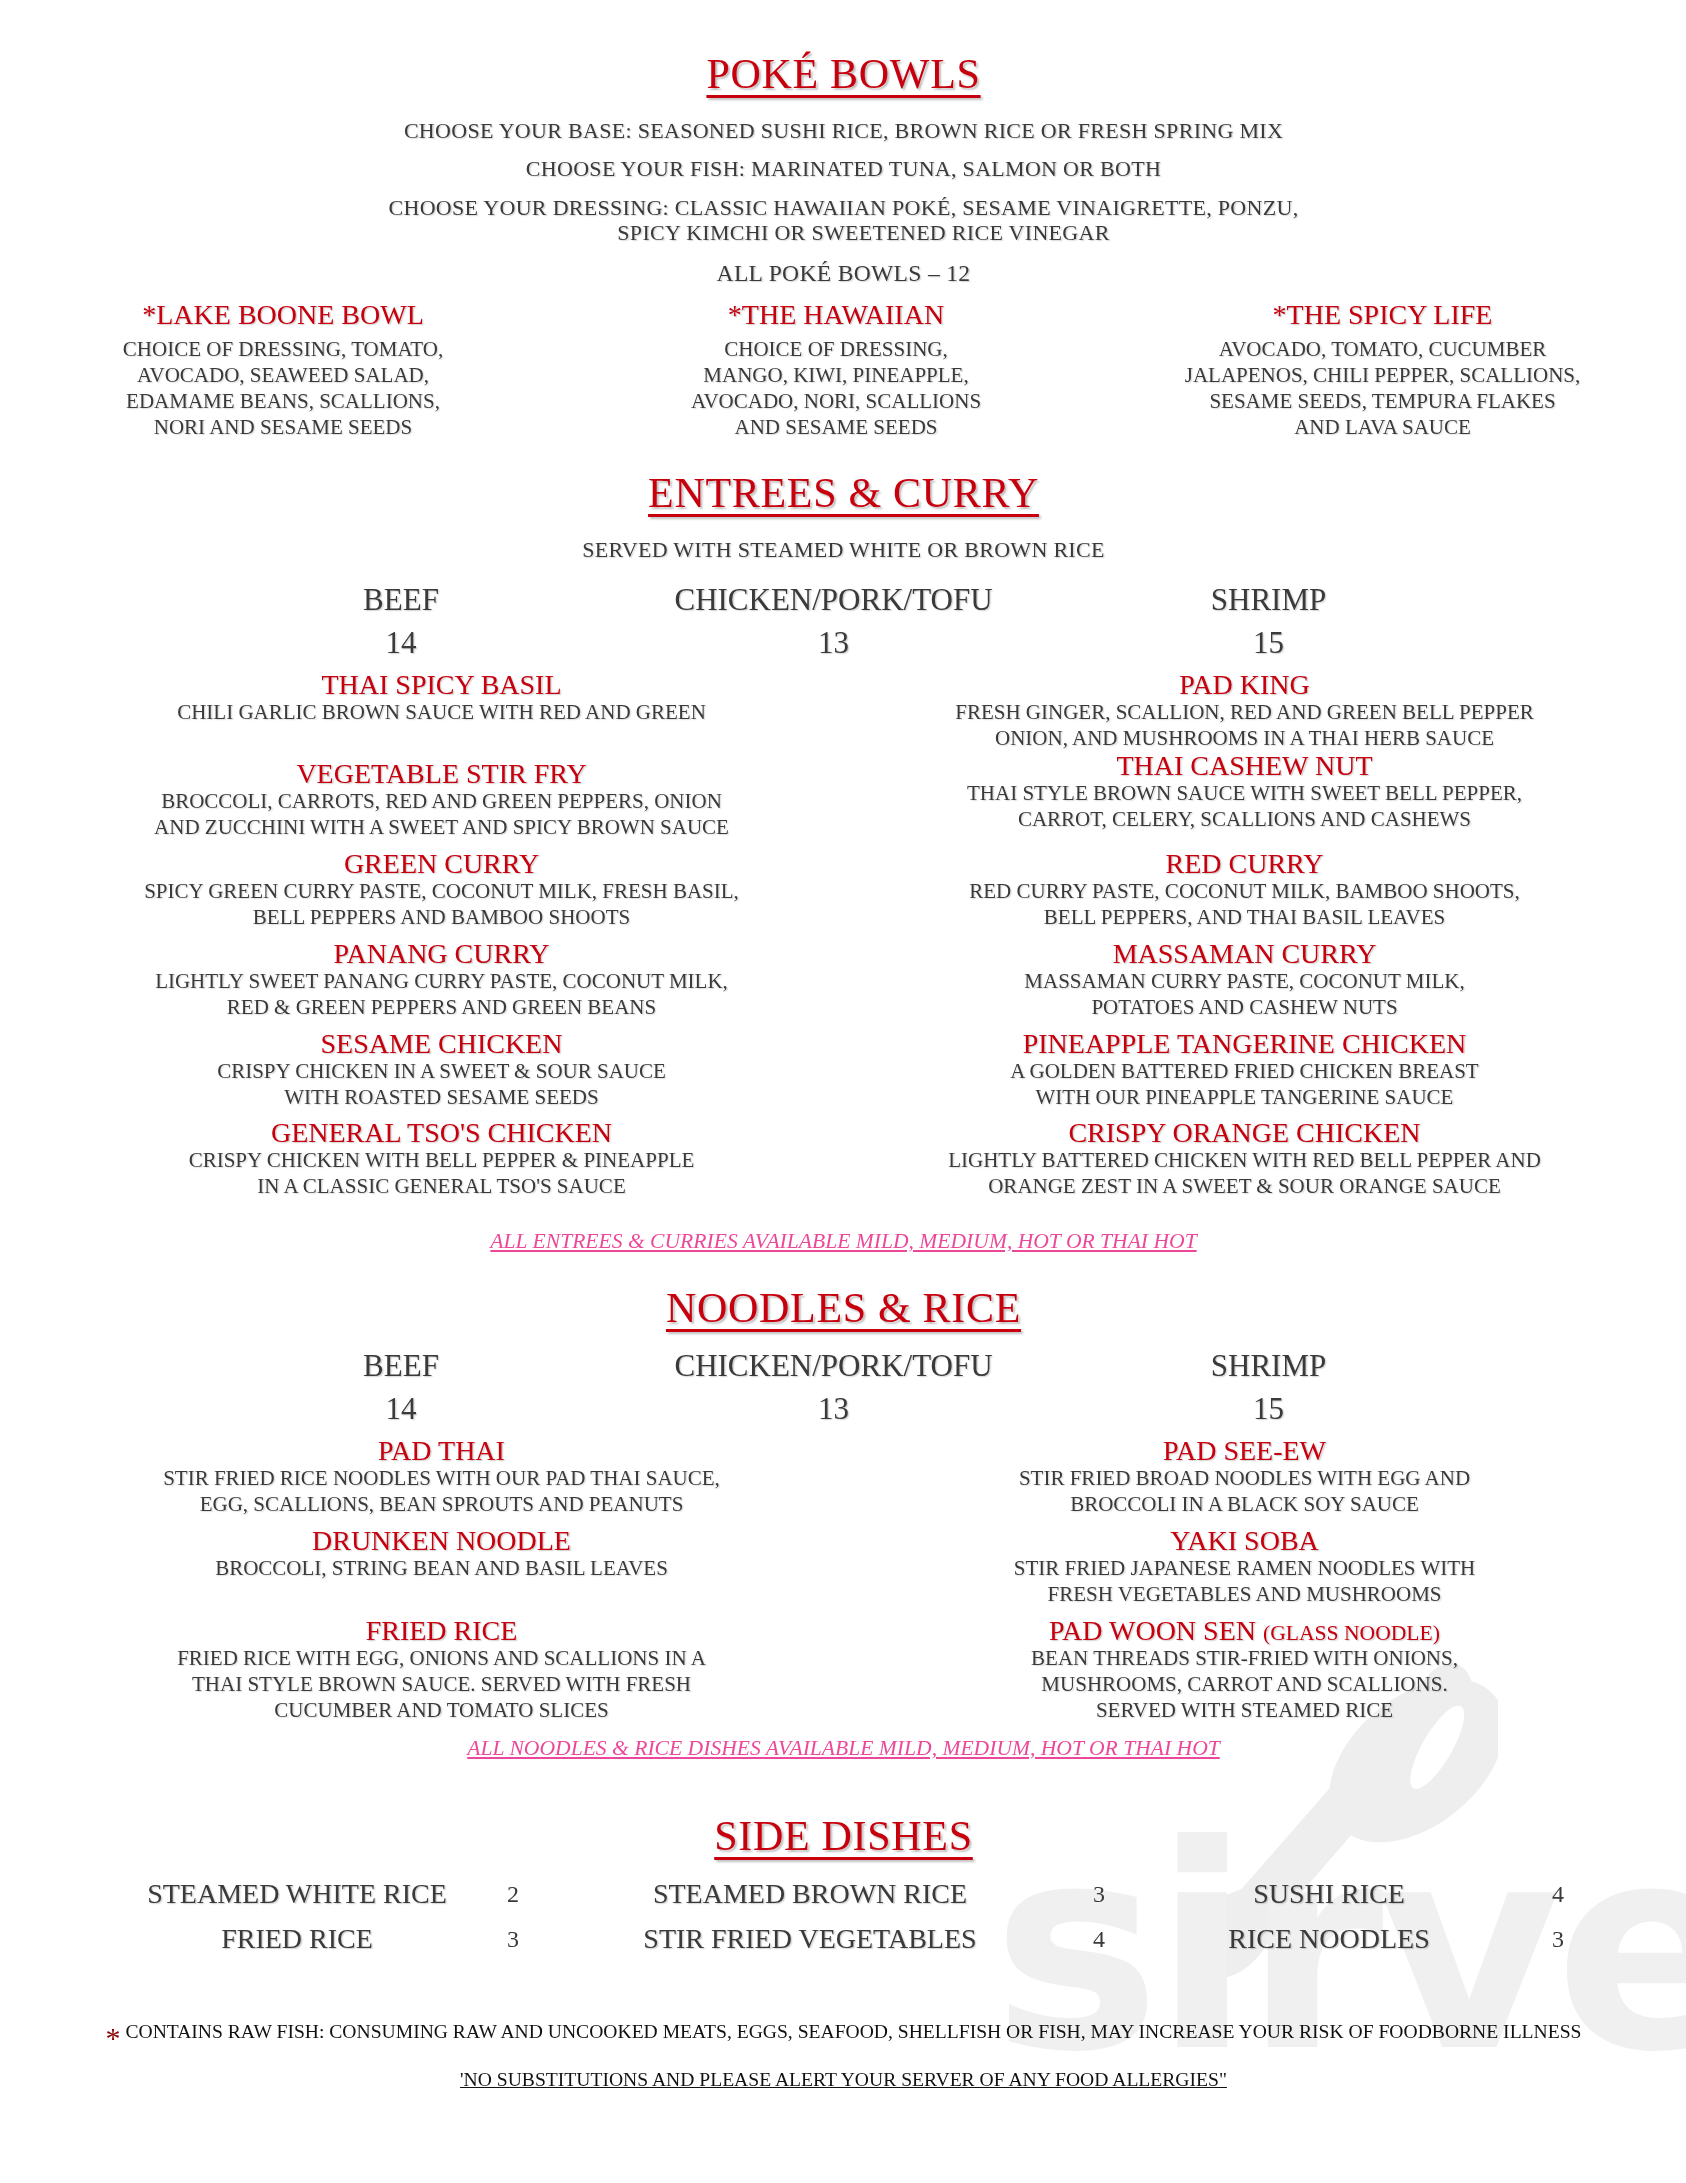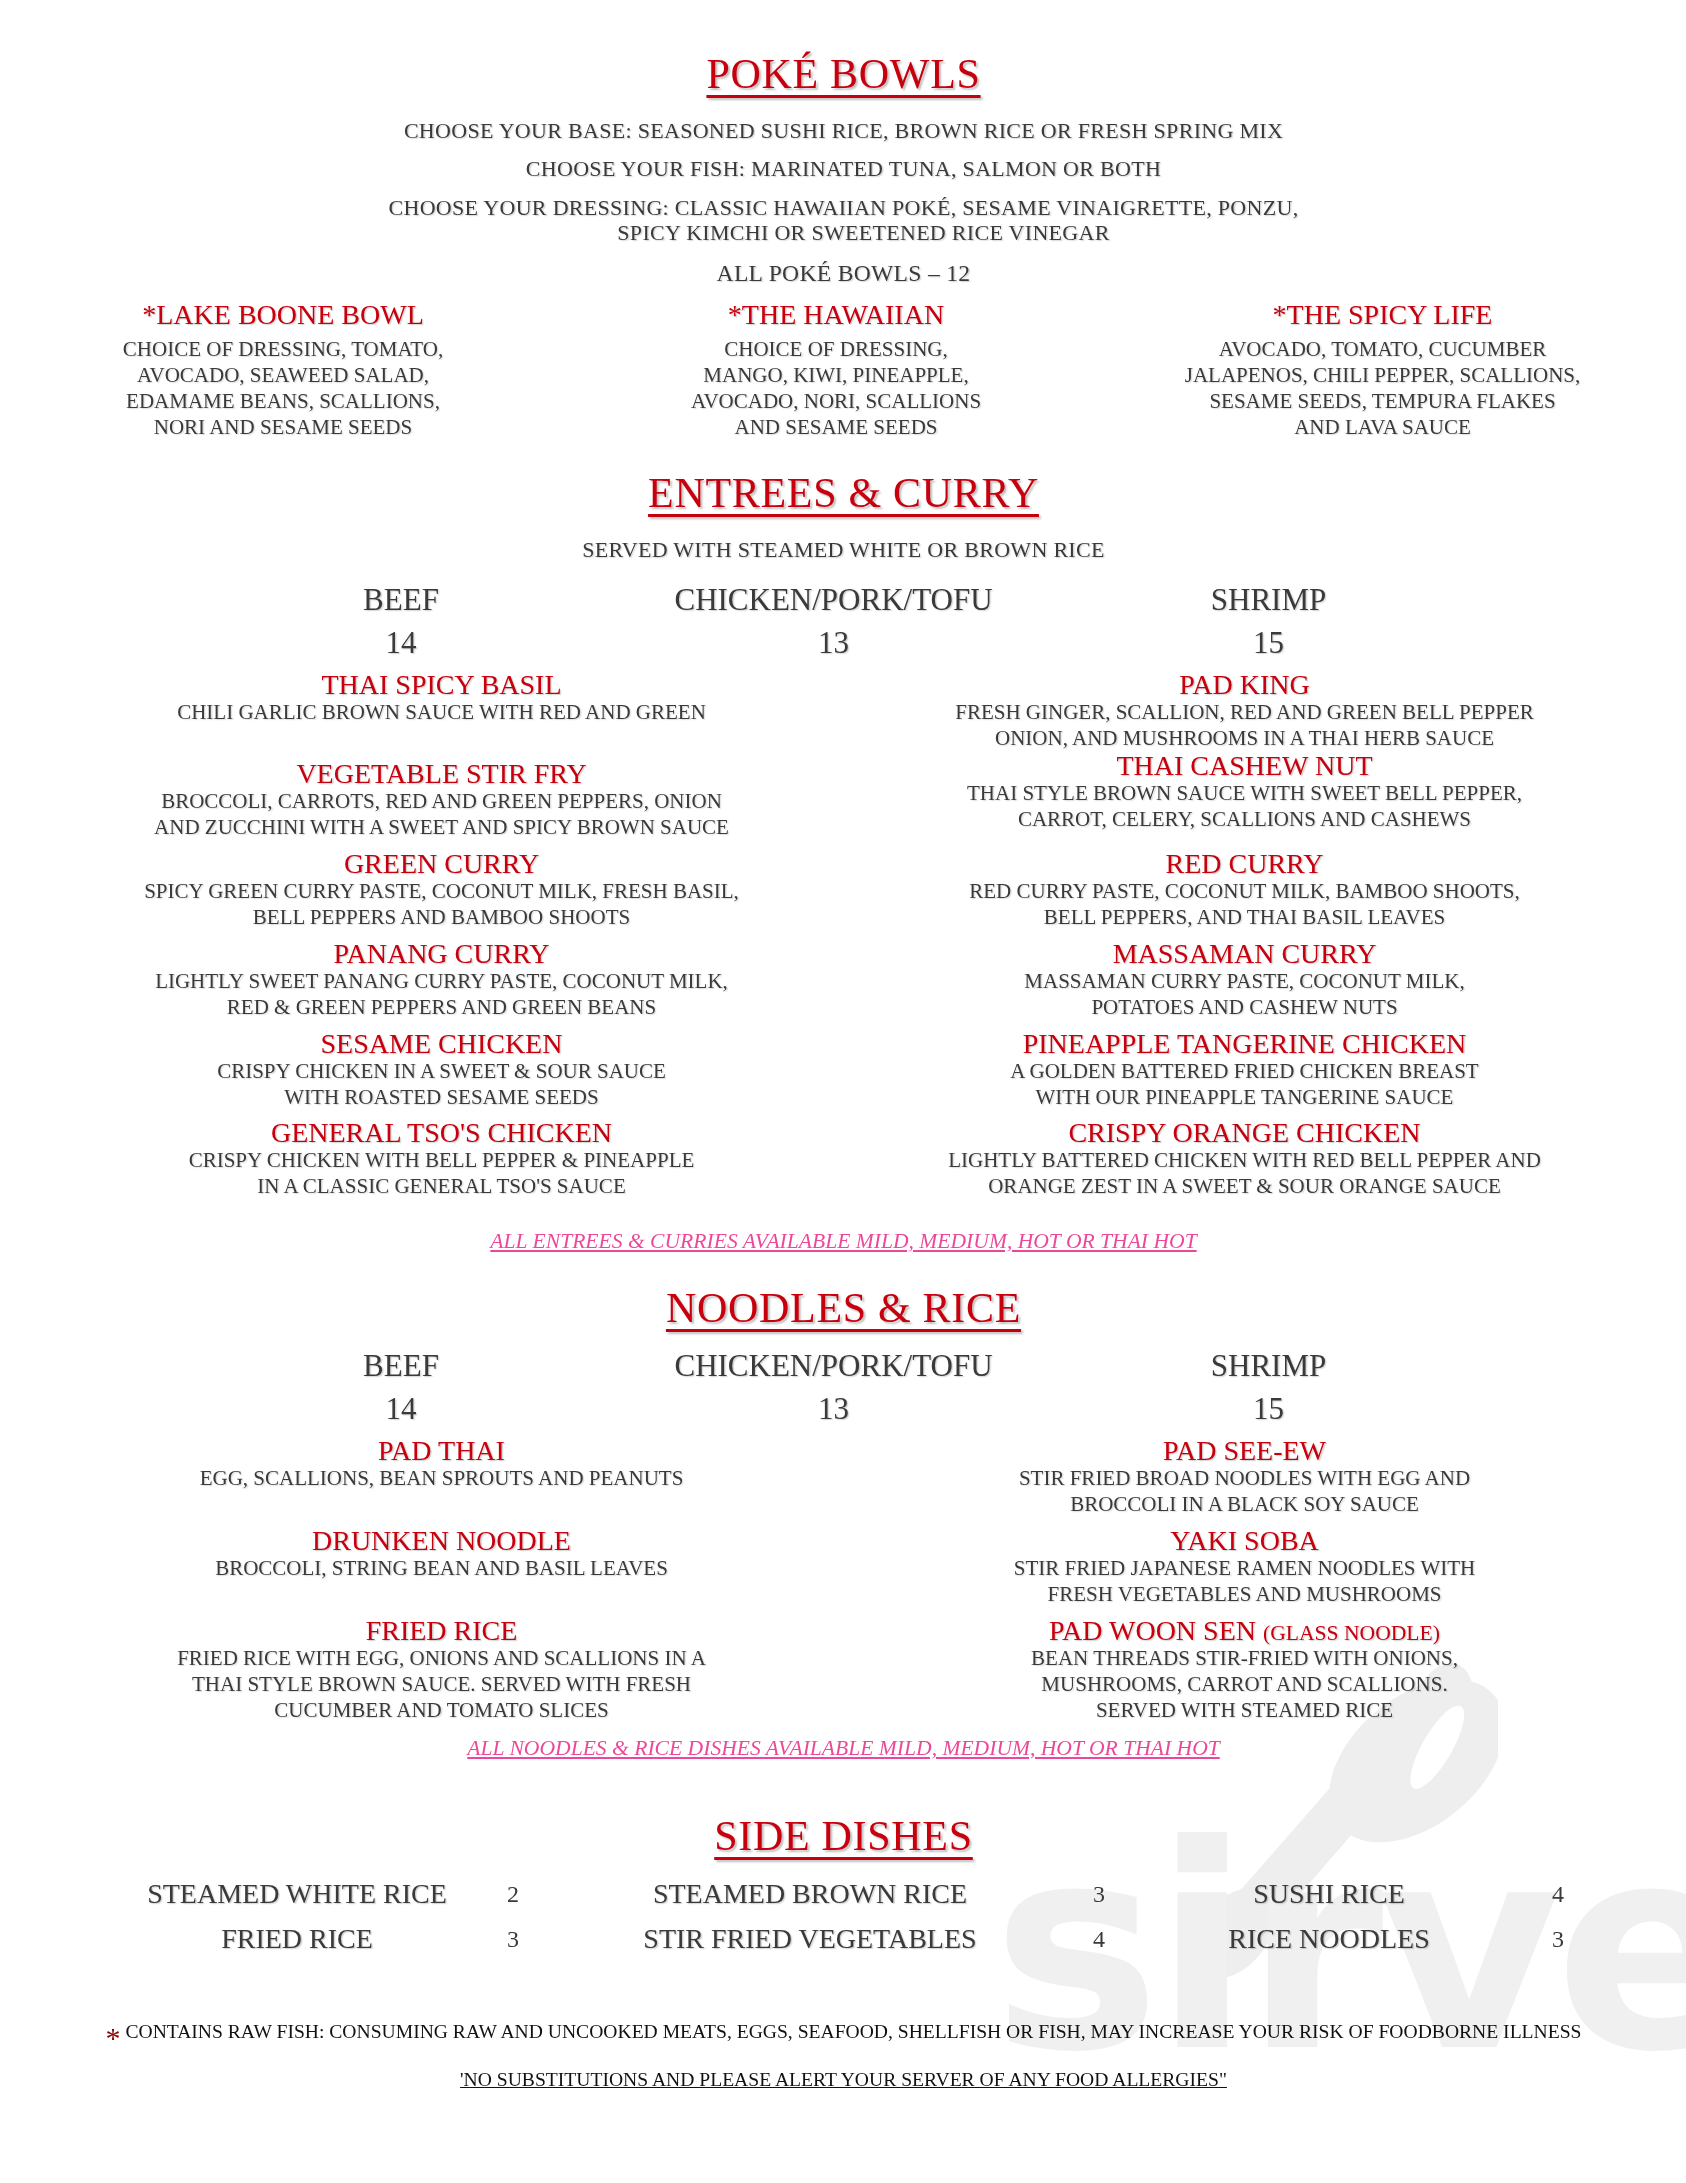--- a/index.html
+++ b/index.html
@@ -154,20 +154,21 @@
 
 <div class="col colhead" style="left:266px; width:270px; top:1348px;">Beef</div>
 <div class="col colhead" style="left:631px; width:405px; top:1348px;">Chicken/Pork/Tofu</div>
 <div class="col colhead" style="left:1127px; width:283px; top:1348px;">Shrimp</div>
 <div class="col colhead" style="left:266px; width:270px; top:1391px;">14</div>
 <div class="col colhead" style="left:631px; width:405px; top:1391px;">13</div>
 <div class="col colhead" style="left:1127px; width:283px; top:1391px;">15</div>
 
 <div class="col" style="left:67px; width:749px; top:1437px;">
   <div class="item-title">Pad Thai</div>
+  <div class="item-desc">Stir fried rice noodles with our pad Thai sauce,</div>
   <div class="item-desc">egg, scallions, bean sprouts and peanuts</div>
 </div>
 <div class="col" style="left:67px; width:749px; top:1527px;">
   <div class="item-title">Drunken Noodle</div>
   <div class="item-desc">broccoli, string bean and basil leaves</div>
 </div>
 <div class="col" style="left:67px; width:749px; top:1617px;">
   <div class="item-title">Fried Rice</div>
   <div class="item-desc">Fried rice with egg, onions and scallions in a</div>
   <div class="item-desc">Thai style brown sauce.  Served with fresh</div>

